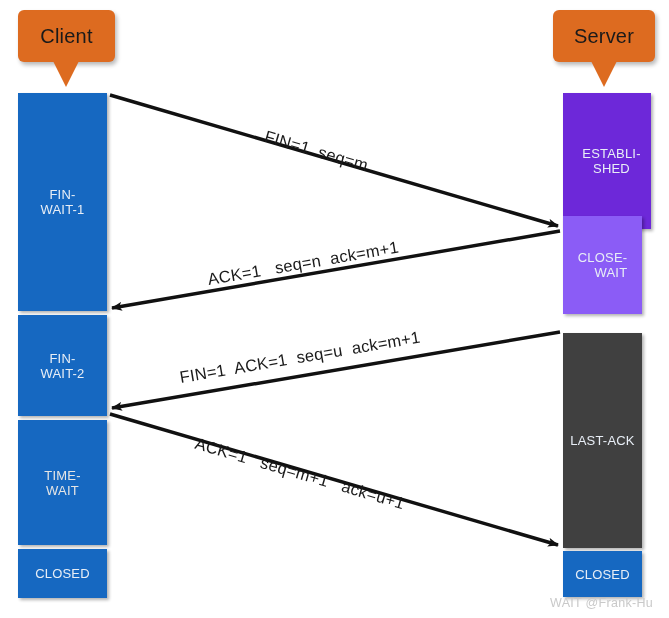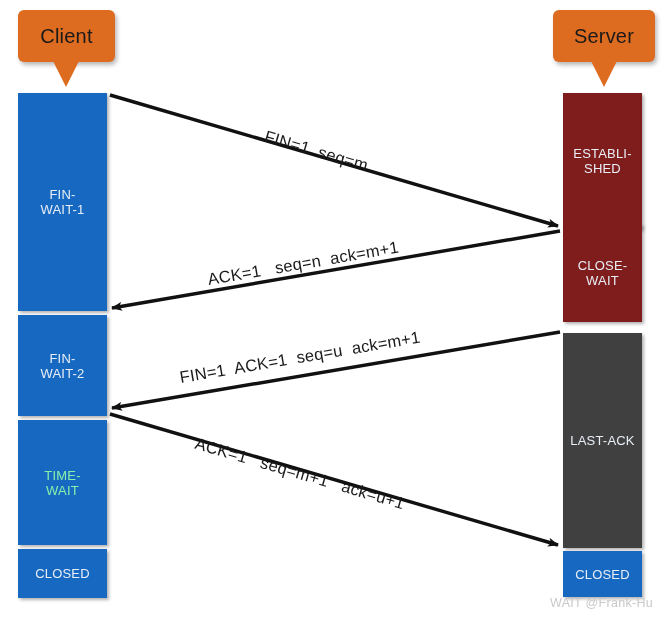--- a/index.html
+++ b/index.html
@@ -48,32 +48,32 @@
 
   <div class="bar" style="left: 18px; top: 93px; width: 89px; height: 218px; background: rgb(22, 104, 193);">
     <span class="blabel" style="white-space: pre-line; color: rgb(232, 238, 246);">FIN-
 WAIT-1</span>
   </div>
   <div class="bar" style="left: 18px; top: 315px; width: 89px; height: 101px; background: rgb(22, 104, 193);">
     <span class="blabel" style="white-space: pre-line; color: rgb(232, 238, 246);">FIN-
 WAIT-2</span>
   </div>
   <div class="bar" style="left: 18px; top: 420px; width: 89px; height: 125px; background: rgb(22, 104, 193);">
-    <span class="blabel" style="white-space: pre-line; color: #86efac;">TIME-
+    <span class="blabel" style="white-space: pre-line; color: #e5e5e5;">TIME-
 WAIT</span>
   </div>
   <div class="bar" style="left: 18px; top: 549px; width: 89px; height: 49px; background: rgb(22, 104, 193);">
     <span class="blabel" style="white-space: pre-line; color: rgb(232, 238, 246);">CLOSED</span>
   </div>
 
-  <div class="bar" style="left: 563px; top: 93px; width: 79px; height: 136px; background: #7f1d1d;">
+  <div class="bar" style="left: 563px; top: 93px; width: 79px; height: 136px; background: #6d28d9; padding-left: 9px;">
     <span class="blabel" style="white-space: pre-line; color: rgb(232, 238, 246);">ESTABLI-
 SHED</span>
   </div>
-  <div class="bar" style="left: 563px; top: 224px; width: 79px; height: 98px; background: #7f1d1d;">
+  <div class="bar" style="left: 563px; top: 216px; width: 79px; height: 98px; background: #8b5cf6; text-align: right;">
     <span class="blabel" style="white-space: pre-line; color: rgb(232, 238, 246);">CLOSE-
 WAIT</span>
   </div>
   <div class="bar" style="left: 563px; top: 333px; width: 79px; height: 215px; background: #404040;">
     <span class="blabel" style="white-space: pre-line; color: rgb(232, 238, 246);">LAST-ACK</span>
   </div>
   <div class="bar" style="left: 563px; top: 551px; width: 79px; height: 46px; background: rgb(22, 104, 193);">
     <span class="blabel" style="white-space: pre-line; color: rgb(232, 238, 246);">CLOSED</span>
   </div>
 

